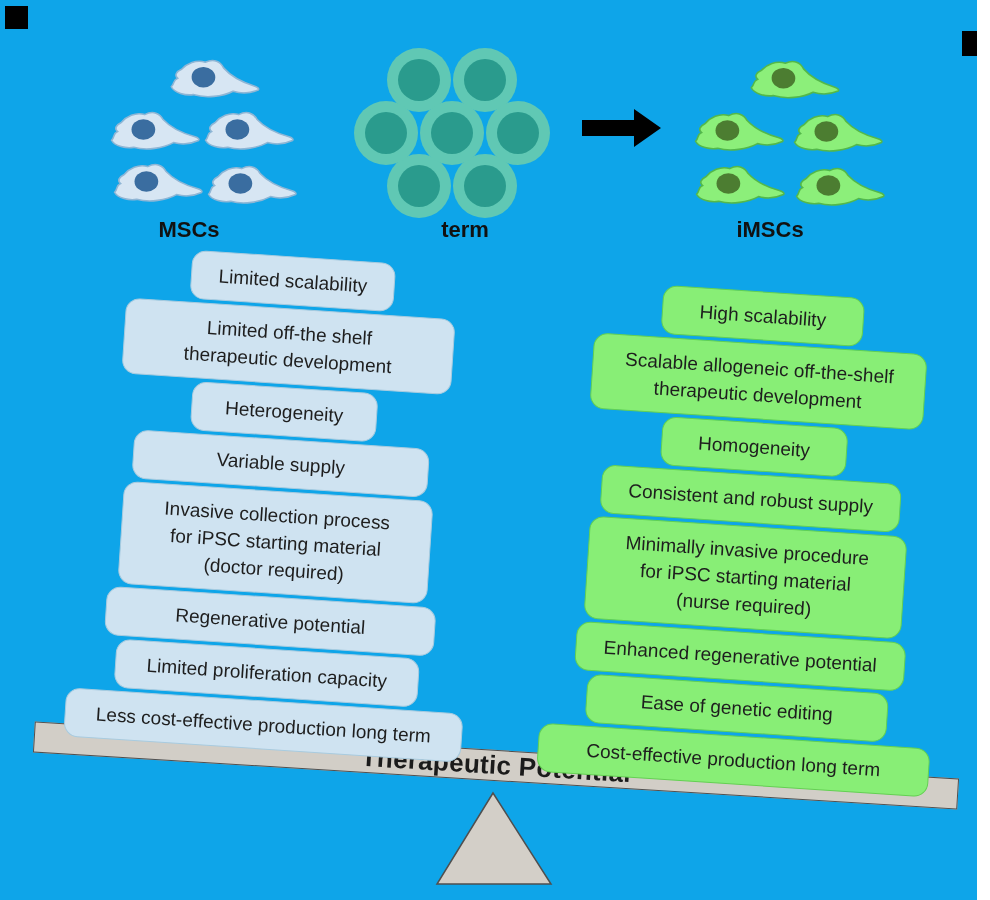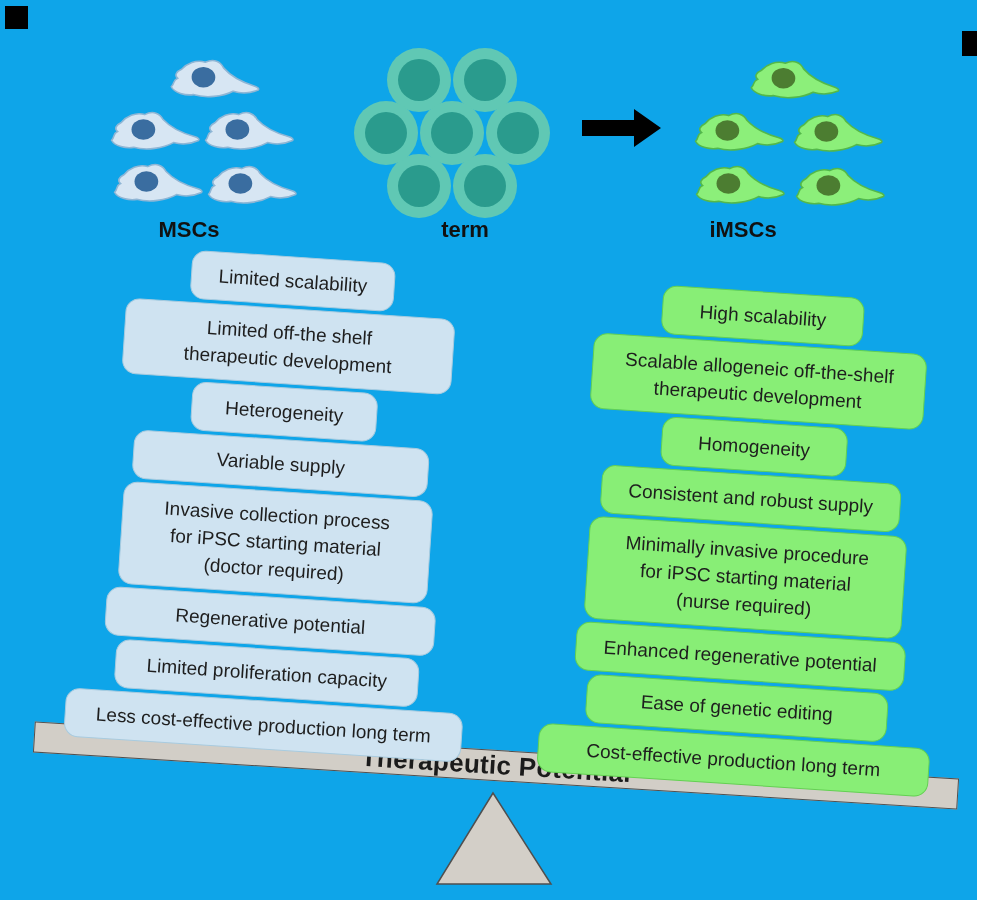--- a/index.html
+++ b/index.html
@@ -20,21 +20,21 @@
   .ipsc-inner{fill:#2a9b8d;}
   .arrow{fill:#000000;}
   .triangle{fill:#d3cfc8;stroke:#4f4f4f;stroke-width:1.5;}
 
   .cluster-label{
     position:absolute;transform:translateX(-50%);top:217px;
     font-size:22px;font-weight:bold;color:#111;white-space:nowrap;
   }
   .label-msc{left:189px;}
   .label-ipsc{left:465px;}
-  .label-imsc{left:743px;}
+  .label-imsc{left:770px;}
 
   .beam{
     position:absolute;left:33px;top:750px;width:926px;height:31px;
     background:#d2cec7;border:1.5px solid #4f4f4f;box-sizing:border-box;
     transform:rotate(3.53deg);
     display:flex;align-items:center;justify-content:center;
     font-size:26px;font-weight:bold;color:#1b1b1b;letter-spacing:0.3px;
   }
 
   .column{

